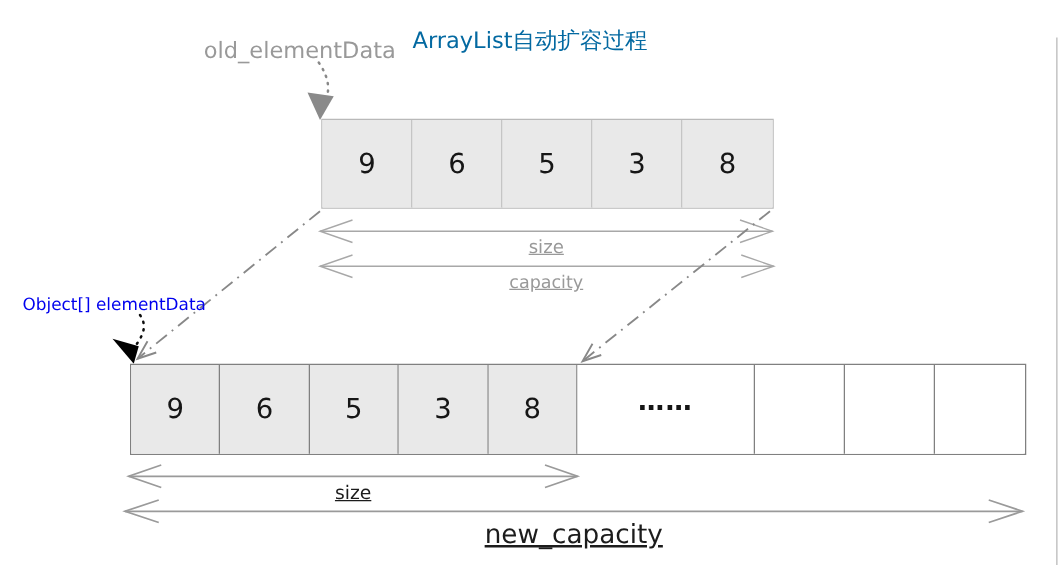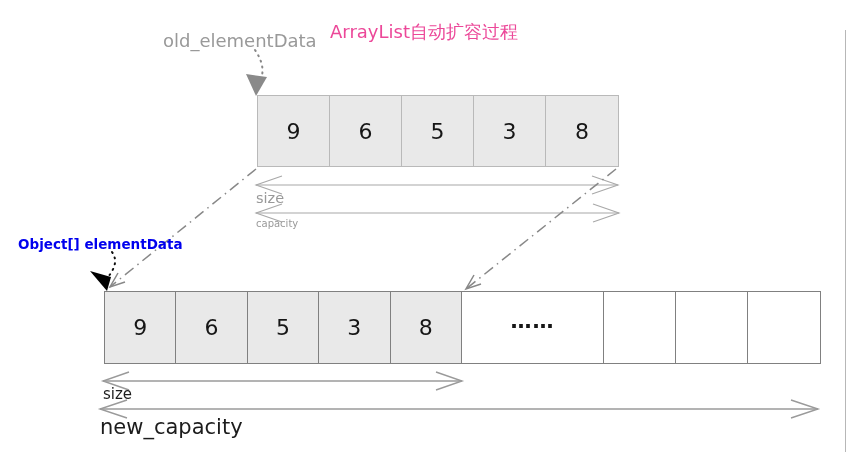--- a/index.html
+++ b/index.html
@@ -8,29 +8,29 @@
     background:#ffffff;
     font-family:"DejaVu Sans","Liberation Sans",sans-serif;
   }
   .abs{position:absolute;}
   .title-wrap{left:0;top:20px;width:848px;display:flex;justify-content:center;}
   
   .old-pointer-label{
     left:163px;top:30px;font-size:18px;color:var(--muted-text,#999);
   }
   .new-pointer-label{
-    left:18px;top:236px;font-size:13.5px;font-weight:700;
+    left:18px;top:236px;font-size:13.5px;font-weight:400;
     color:var(--pointer-blue,#0000ee);
   }
   
-  .measure{position:absolute;text-align:left;}
+  .measure{position:absolute;text-align:center;text-decoration:underline;}
   .m-gray{color:var(--muted-text,#999);}
   .m-dark{color:#1c1c1c;}
   .old-size-label{left:256px;top:190px;width:362px;font-size:14.5px;}
-  .old-capacity-label{left:256px;top:218px;width:362px;font-size:10px;}
+  .old-capacity-label{left:256px;top:218px;width:362px;font-size:14px;}
   .new-size-label{left:103px;top:385px;width:359px;font-size:15px;}
   .new-capacity-label{left:100px;top:415px;width:718px;font-size:21px;}
   
   .array{
     position:absolute;display:flex;box-sizing:border-box;background:#fff;
   }
   .old-array{
     left:257px;top:95px;width:362px;height:72px;
     border:1px solid var(--old-array-border,#b9b9b9);
   }
@@ -117,21 +117,21 @@
     <polygon class="head-gray-fill" points="256,96 246,74 267,77"></polygon>
   </g>
 
   <g>
     <path class="dot-black" d="M 112,252 C 119,262 113,271 105,281"></path>
     <polygon class="head-black-fill" points="107,291 90,271 111,277"></polygon>
   </g>
 </svg>
 
 <div class="abs title-wrap">
-  <span style="font-size:18px;color:#ec4899;">ArrayList自动扩容过程</span>
+  <span style="font-size:18px;color:#0369a1;">ArrayList自动扩容过程</span>
 </div>
 
 <div class="abs old-pointer-label">old_elementData</div>
 <div class="abs new-pointer-label">Object[] elementData</div>
 
 <div class="array old-array">
   <div class="cell filled">9</div>
   <div class="cell filled">6</div>
   <div class="cell filled">5</div>
   <div class="cell filled">3</div>

